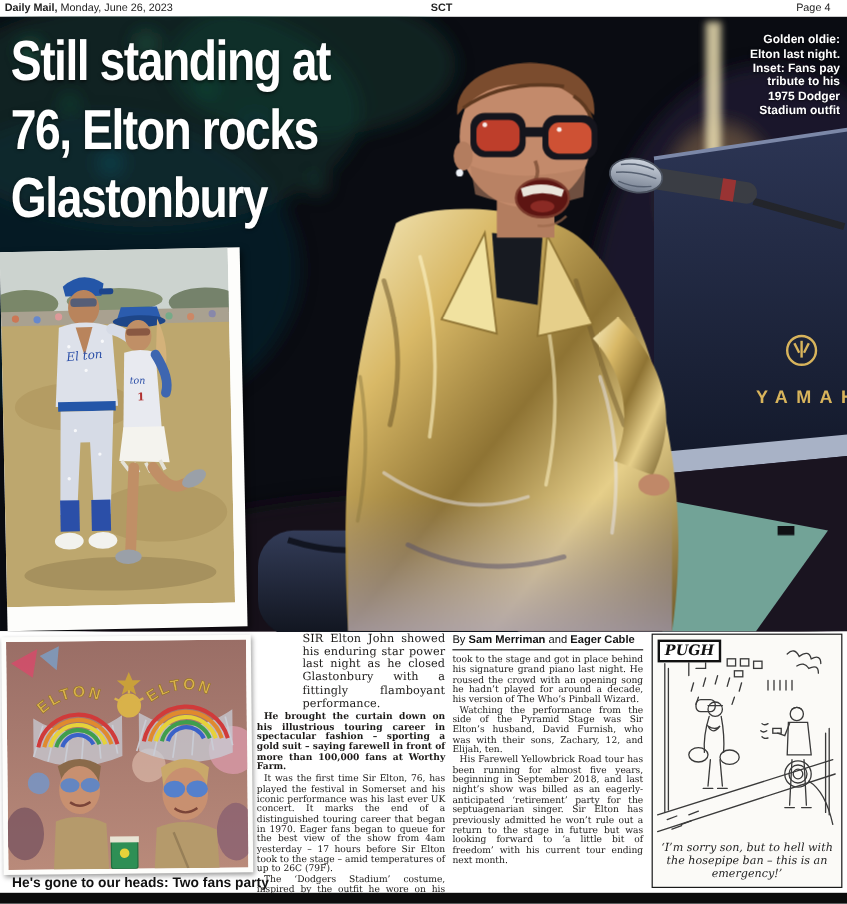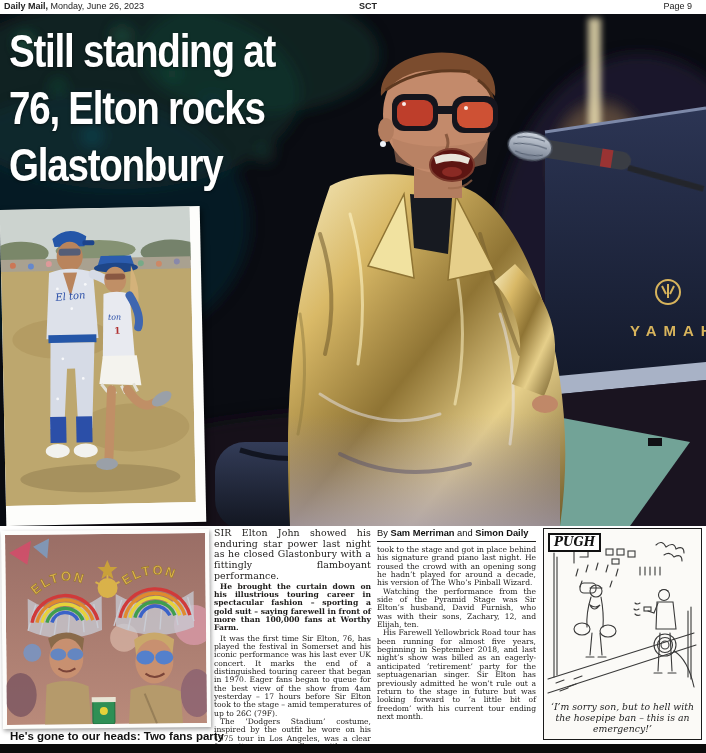--- a/index.html
+++ b/index.html
@@ -30,21 +30,21 @@
   .fansphoto{position:absolute;left:2px;top:4px;width:200px;height:190px;background:#fdfdfb;
              padding:4px;transform:rotate(-.6deg);box-shadow:1px 2px 4px rgba(0,0,0,.4);}
   .fanscap{position:absolute;left:10px;top:204px;width:330px;font-weight:bold;
            font-size:11.5px;color:#111;}
   .col{position:absolute;top:2px;color:#1c1a18;font-family:"DejaVu Serif",serif;
        text-align:justify;}
   .col1{left:214px;width:157px;}
   .col2{left:377px;width:159px;}
   .col p{margin:0;font-size:7.6px;line-height:8.35px;}
   .col p.ind{text-indent:6px;}
-  .col p.lead{font-size:9.4px;line-height:10.7px;letter-spacing:.1px;margin-bottom:1px;}
+  .col p.lead{font-size:9.4px;line-height:10.7px;letter-spacing:.1px;margin-bottom:1px;margin-left:38px;}
   .col p.bold{font-weight:bold;margin-bottom:2px;}
   .byline{font-family:"Liberation Sans",sans-serif;font-size:9.3px;color:#111;
           border-bottom:1.5px solid #222;padding-bottom:3px;margin-bottom:4px;}
   .byline b{font-weight:bold;}
   
   .cartoon{position:absolute;left:543px;top:2px;width:159px;height:212px;background:#fbfaf7;
            border:1px solid #1a1a1a;box-sizing:border-box;padding-left:36px;}
   .pugh{position:absolute;left:4px;top:4px;border:2px solid #111;background:#fff;
         padding:0 4px 1px 4px;font-family:"DejaVu Serif",serif;font-style:italic;
         font-weight:bold;font-size:12px;color:#111;}
@@ -55,21 +55,21 @@
   .botbar{position:absolute;left:0;top:744px;width:706px;height:9px;background:#0c0c0c;}
 </style>
 </head>
 <body>
 
 <div class="page">
 
   <div class="hdr">
     <span class="l"><b>Daily Mail,</b><span> Monday, June 26, 2023</span></span>
     <span class="c">SCT</span>
-    <span class="r">Page 9</span>
+    <span class="r">Page 4</span>
   </div>
 
   <div class="photo-main">
     <svg width="706" height="512" viewBox="0 0 706 512">
       <defs>
         <filter id="b6" x="-40%" y="-40%" width="180%" height="180%">
             <feGaussianBlur stdDeviation="7"></feGaussianBlur>
           </filter>
         <filter id="b3" x="-60%" y="-60%" width="220%" height="220%">
             <feGaussianBlur stdDeviation="3"></feGaussianBlur>
@@ -196,20 +196,28 @@
         <path d="M514,134 Q528,130 542,134 M511,141 Q528,137 545,141 M514,148 Q528,152 542,148" stroke="#566071" stroke-width="1.2" fill="none"></path>
       </g>
     </svg>
 
     <div class="headline">
       <div>Still standing at</div>
       <div>76, Elton rocks</div>
       <div>Glastonbury</div>
     </div>
 
+    <div class="pm-caption">
+      <div>Golden oldie:</div>
+      <div>Elton last night.</div>
+      <div>Inset: Fans pay</div>
+      <div>tribute to his</div>
+      <div>1975 Dodger</div>
+      <div>Stadium outfit</div>
+    </div>
 
     <div class="inset">
       <svg width="190" height="296" viewBox="0 0 190 296">
         <rect width="190" height="52" fill="#ccd3cf"></rect>
         <g opacity=".8">
           <ellipse cx="20" cy="44" rx="28" ry="12" fill="#66754f"></ellipse>
           <ellipse cx="95" cy="42" rx="40" ry="10" fill="#74825c"></ellipse>
           <ellipse cx="170" cy="45" rx="30" ry="12" fill="#5f6f52"></ellipse>
         </g>
         <rect y="50" width="190" height="14" fill="#a9a190"></rect>
@@ -358,21 +366,21 @@
 
     <div class="col col1">
       <p class="lead">SIR Elton John showed his enduring star power last night as he closed Glastonbury with a fittingly flamboyant performance.</p>
       <p class="bold ind">He brought the curtain down on his illustrious touring career in spectacular fashion – sporting a gold suit – saying farewell in front of more than 100,000 fans at Worthy Farm.</p>
       <p class="ind">It was the first time Sir Elton, 76, has played the festival in Somerset and his iconic performance was his last ever UK concert. It marks the end of a distinguished touring career that began in 1970. Eager fans began to queue for the best view of the show from 4am yesterday – 17 hours before Sir Elton took to the stage – amid temperatures of up to 26C (79F).</p>
       <p class="ind">The ‘Dodgers Stadium’ costume, inspired by the outfit he wore on his 1975 tour in Los Angeles, was a clear favourite among revellers, with groups of fans wearing the suit complete with signature sparkly glasses.</p>
 
     </div>
 
     <div class="col col2">
-      <div class="byline"><span>By </span><b>Sam Merriman</b><span> and </span><b>Simon Daily</b></div>
+      <div class="byline"><span>By </span><b>Sam Merriman</b><span> and </span><b>Eager Cable</b></div>
       <p>took to the stage and got in place behind his signature grand piano last night. He roused the crowd with an opening song he hadn’t played for around a decade, his version of The Who’s Pinball Wizard.</p>
       <p class="ind">Watching the performance from the side of the Pyramid Stage was Sir Elton’s husband, David Furnish, who was with their sons, Zachary, 12, and Elijah, ten.</p>
       <p class="ind">His Farewell Yellowbrick Road tour has been running for almost five years, beginning in September 2018, and last night’s show was billed as an eagerly-anticipated ‘retirement’ party for the septuagenarian singer. Sir Elton has previously admitted he won’t rule out a return to the stage in future but was looking forward to ‘a little bit of freedom’ with his current tour ending next month.</p>
     </div>
 
     <div class="cartoon">
       <svg width="157" height="170" viewBox="0 0 157 170">
         <g fill="none" stroke="#3a3a3a" stroke-width="1.1" stroke-linecap="round">
 
           <path d="M10,24 L10,148 M13,28 L13,146"></path>

